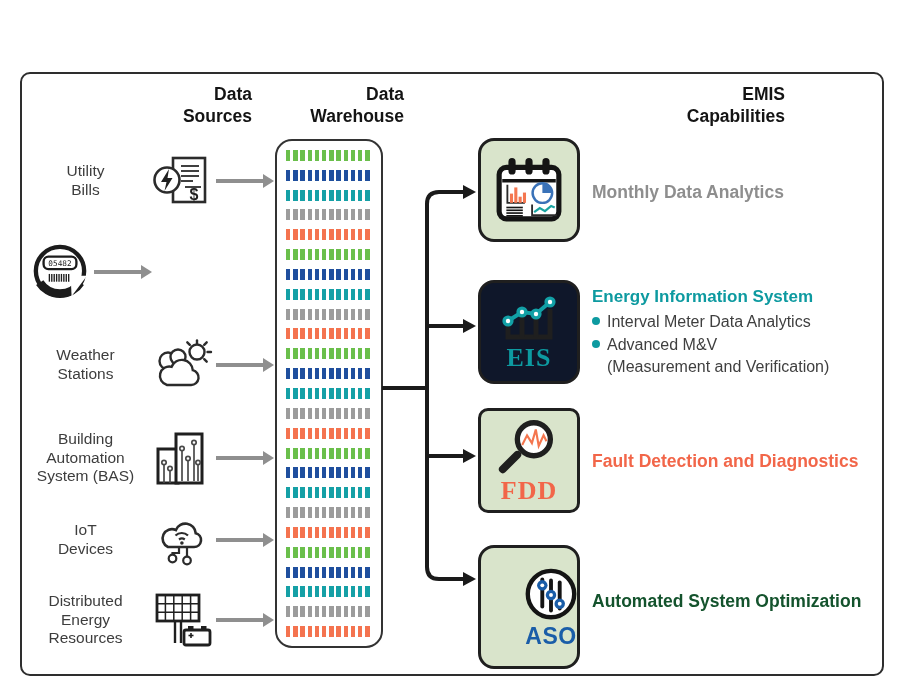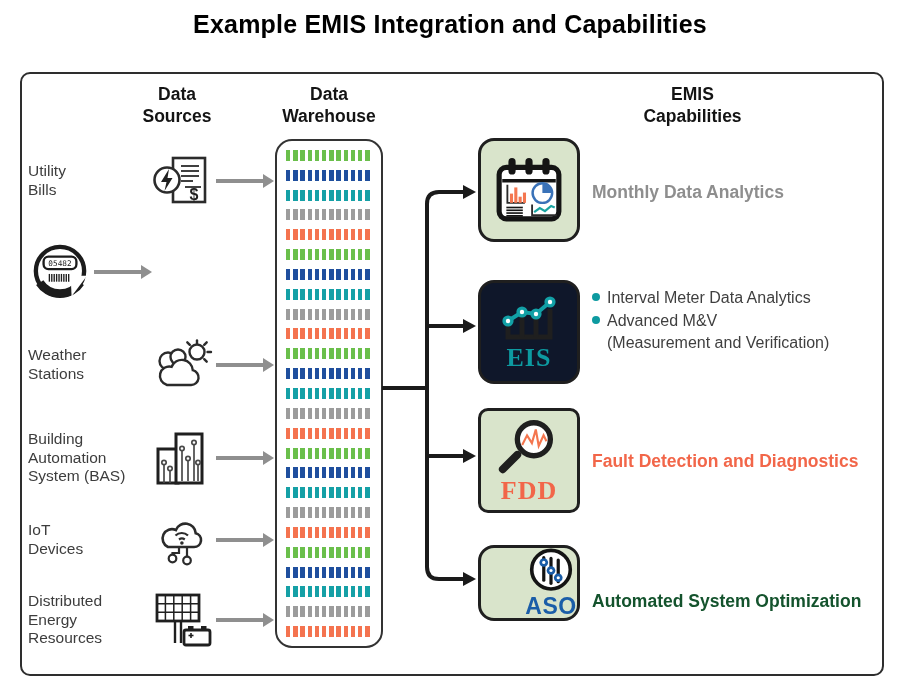--- a/index.html
+++ b/index.html
@@ -1,65 +1,64 @@
 <!DOCTYPE html>
 <html><head>
 <meta charset="utf-8">
 <style>
   html,body{margin:0;padding:0;background:#ffffff;}
   .page{position:relative;width:900px;height:688px;background:#ffffff;font-family:"Liberation Sans",sans-serif;overflow:hidden;}
   .title{position:absolute;top:10px;left:0;width:900px;text-align:center;font-size:25px;font-weight:bold;color:#000;letter-spacing:.2px;}
   .outer-box{position:absolute;left:20px;top:72px;width:860px;height:600px;border:2.5px solid #2e2e2e;border-radius:10px;background:#fff;}
-  .col-header{position:absolute;text-align:center;font-size:17.5px;font-weight:bold;color:#141414;line-height:1.25;white-space:pre-line;}
+  .col-header{position:absolute;text-align:right;font-size:17.5px;font-weight:bold;color:#141414;line-height:1.25;white-space:pre-line;}
   #hdr-sources{left:102px;top:84px;width:150px;}
   #hdr-warehouse{left:254px;top:84px;width:150px;}
   #hdr-capabilities{left:600px;top:84px;width:185px;}
 
   
   .src-row{position:absolute;left:28px;width:246px;display:flex;align-items:center;}
-  .src-label{flex:1;text-align:left;font-size:15.5px;color:#3d3d3d;line-height:1.22;white-space:pre-line;padding-right:7px;}
+  .src-label{flex:1;text-align:center;font-size:15.5px;color:#3d3d3d;line-height:1.22;white-space:pre-line;padding-right:7px;}
   .src-icon{width:64px;display:flex;justify-content:center;align-items:center;}
   .garrow{width:60px;height:16px;position:relative;flex:none;}
   .garrow::before{content:"";position:absolute;left:2px;right:10px;top:6.25px;height:3.5px;background:#8f8f8f;}
   .garrow::after{content:"";position:absolute;right:0;top:1px;width:0;height:0;border-top:7px solid transparent;border-bottom:7px solid transparent;border-left:11px solid #8f8f8f;}
 
   
   .warehouse{position:absolute;left:275px;top:139px;width:108px;height:509px;border:2.5px solid #333;border-radius:17px;background:#fff;display:flex;flex-direction:column;justify-content:space-evenly;align-items:center;box-sizing:border-box;}
   .wh-row{width:86px;height:11px;}
 
   
   .connectors{position:absolute;left:380px;top:130px;}
 
   
   .cap-card{position:absolute;left:478px;width:102px;background:#d9e4cb;border:3px solid #1f1f1f;border-radius:16px;box-sizing:border-box;display:flex;flex-direction:column;justify-content:center;align-items:center;}
   #card-monthly{top:138px;height:104px;}
   #card-eis{top:280px;height:104px;}
   #card-fdd{top:408px;height:105px;border-radius:10px;}
-  #card-aso{top:545px;height:76px;padding-left:44px;}
+  #card-aso{top:545px;height:124px;padding-left:44px;}
   .card-acronym{font-weight:bold;line-height:1;margin-top:2px;}
   .serif-acro{font-family:"Liberation Serif",serif;font-size:26px;letter-spacing:1px;}
   .sans-acro{font-family:"Liberation Sans",sans-serif;font-size:23px;letter-spacing:.5px;}
 
   
   .cap-label{position:absolute;left:592px;font-size:17.5px;font-weight:bold;white-space:nowrap;}
   #lbl-monthly{top:182px;}
   #lbl-fdd{top:451px;}
   #lbl-aso{top:591px;}
   .eis-block{position:absolute;left:592px;top:287px;width:300px;}
   .eis-title{font-size:17px;font-weight:bold;margin-bottom:4px;}
   .eis-bullet{display:flex;align-items:baseline;font-size:16px;color:#3f3f3f;line-height:1.42;}
   .eis-dot{width:8px;height:8px;border-radius:50%;background:#0d9aa0;margin-right:7px;flex:none;position:relative;top:-2px;}
   .eis-note{font-size:16px;color:#3f3f3f;margin-left:15px;line-height:1.42;}
 </style>
 </head>
 <body>
 
 <div class="page">
 
-  <div class="title">Example EMIS Integration and Capabilities</div>
 
   <div class="outer-box"></div>
 
   <div class="col-header" id="hdr-sources">Data
 Sources</div>
   <div class="col-header" id="hdr-warehouse">Data
 Warehouse</div>
   <div class="col-header" id="hdr-capabilities">EMIS
 Capabilities</div>
 
@@ -289,20 +288,21 @@
           <circle cx="24" cy="19" r="2.2" fill="#fff"></circle>
         <circle cx="38" cy="21" r="5.6" fill="#12a0a6"></circle>
           <circle cx="38" cy="21" r="2.2" fill="#fff"></circle>
         <circle cx="52" cy="9" r="5.6" fill="#12a0a6"></circle>
           <circle cx="52" cy="9" r="2.2" fill="#fff"></circle>
       </g>
     </svg>
     <div class="card-acronym serif-acro" style="color: rgb(13, 154, 160);">EIS</div>
   </div>
   <div class="eis-block">
+    <div class="eis-title" style="color: rgb(13, 154, 160);">Energy Information System</div>
     <div class="eis-bullet">
         <span class="eis-dot"></span>
         <span>Interval Meter Data Analytics</span>
       </div>
     <div class="eis-bullet">
         <span class="eis-dot"></span>
         <span>Advanced M&amp;V</span>
       </div>
     <div class="eis-note">(Measurement and Verification)</div>
   </div>

